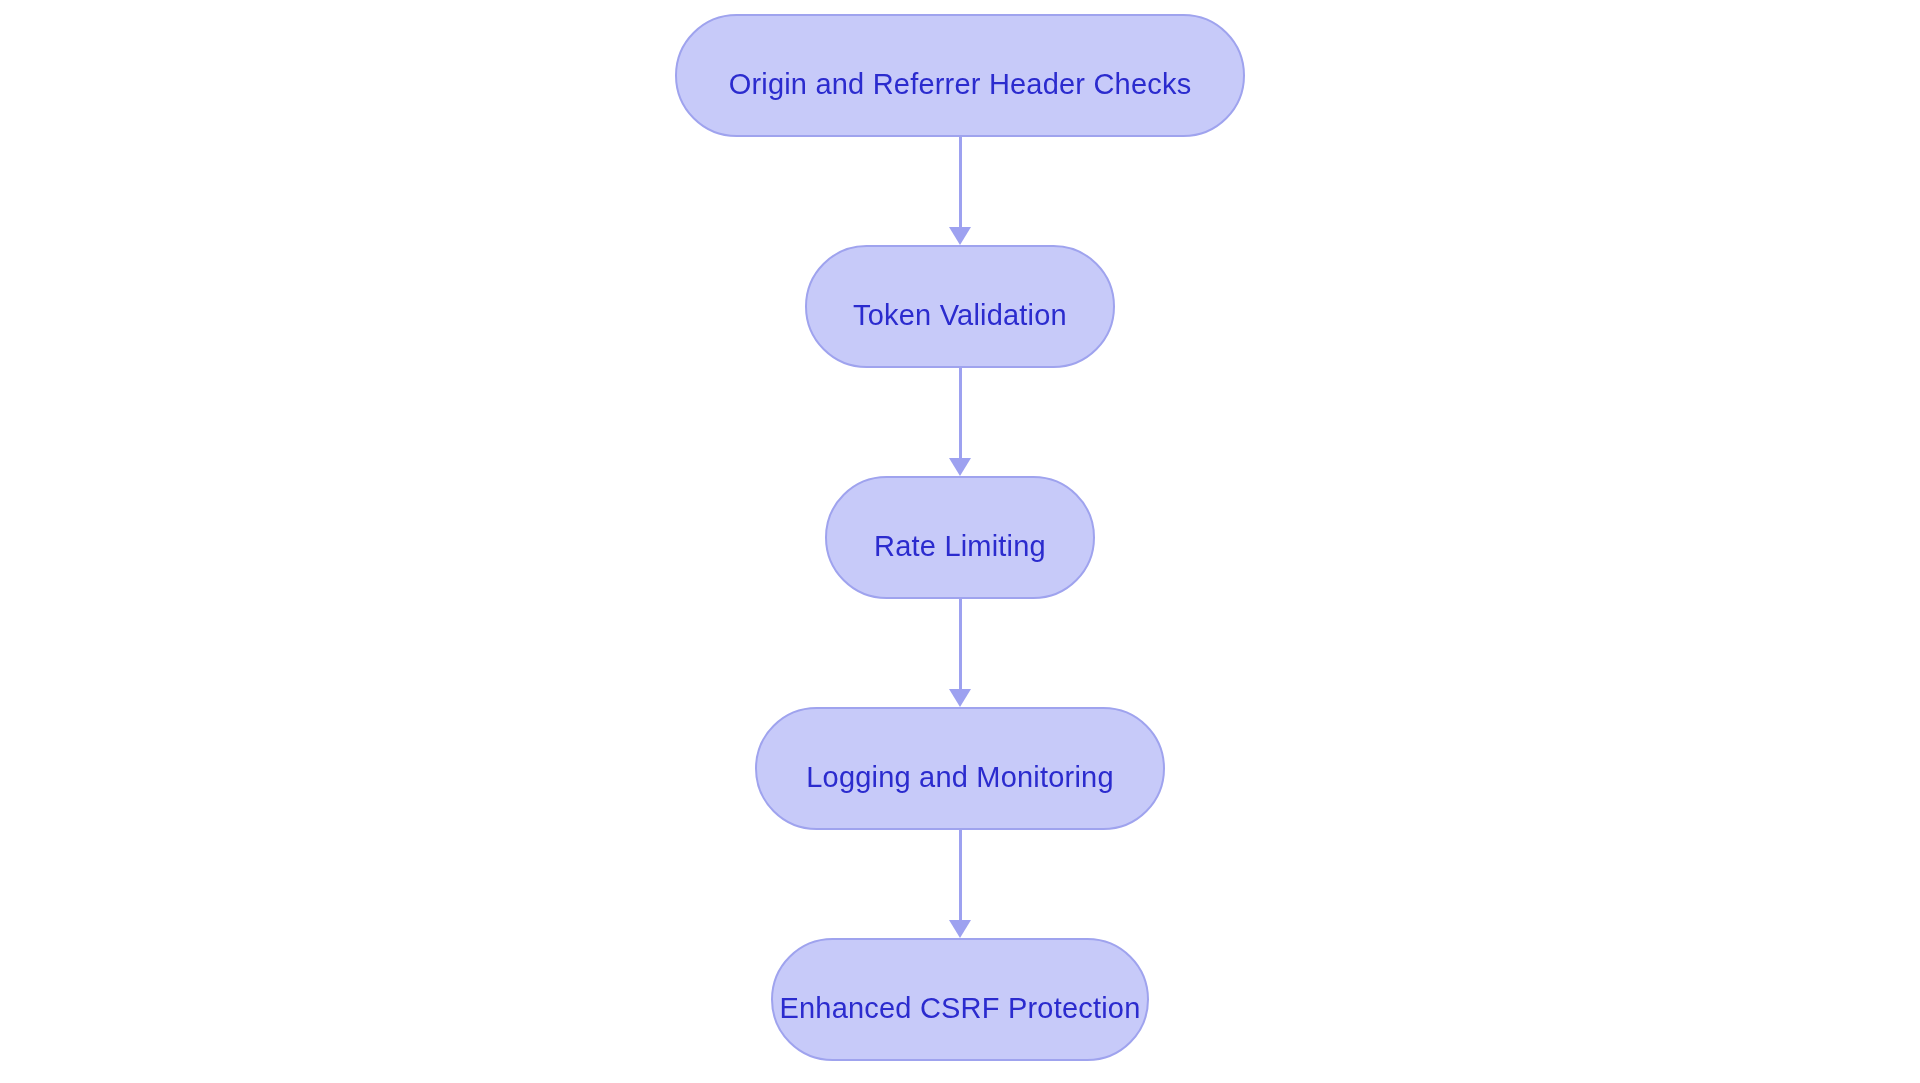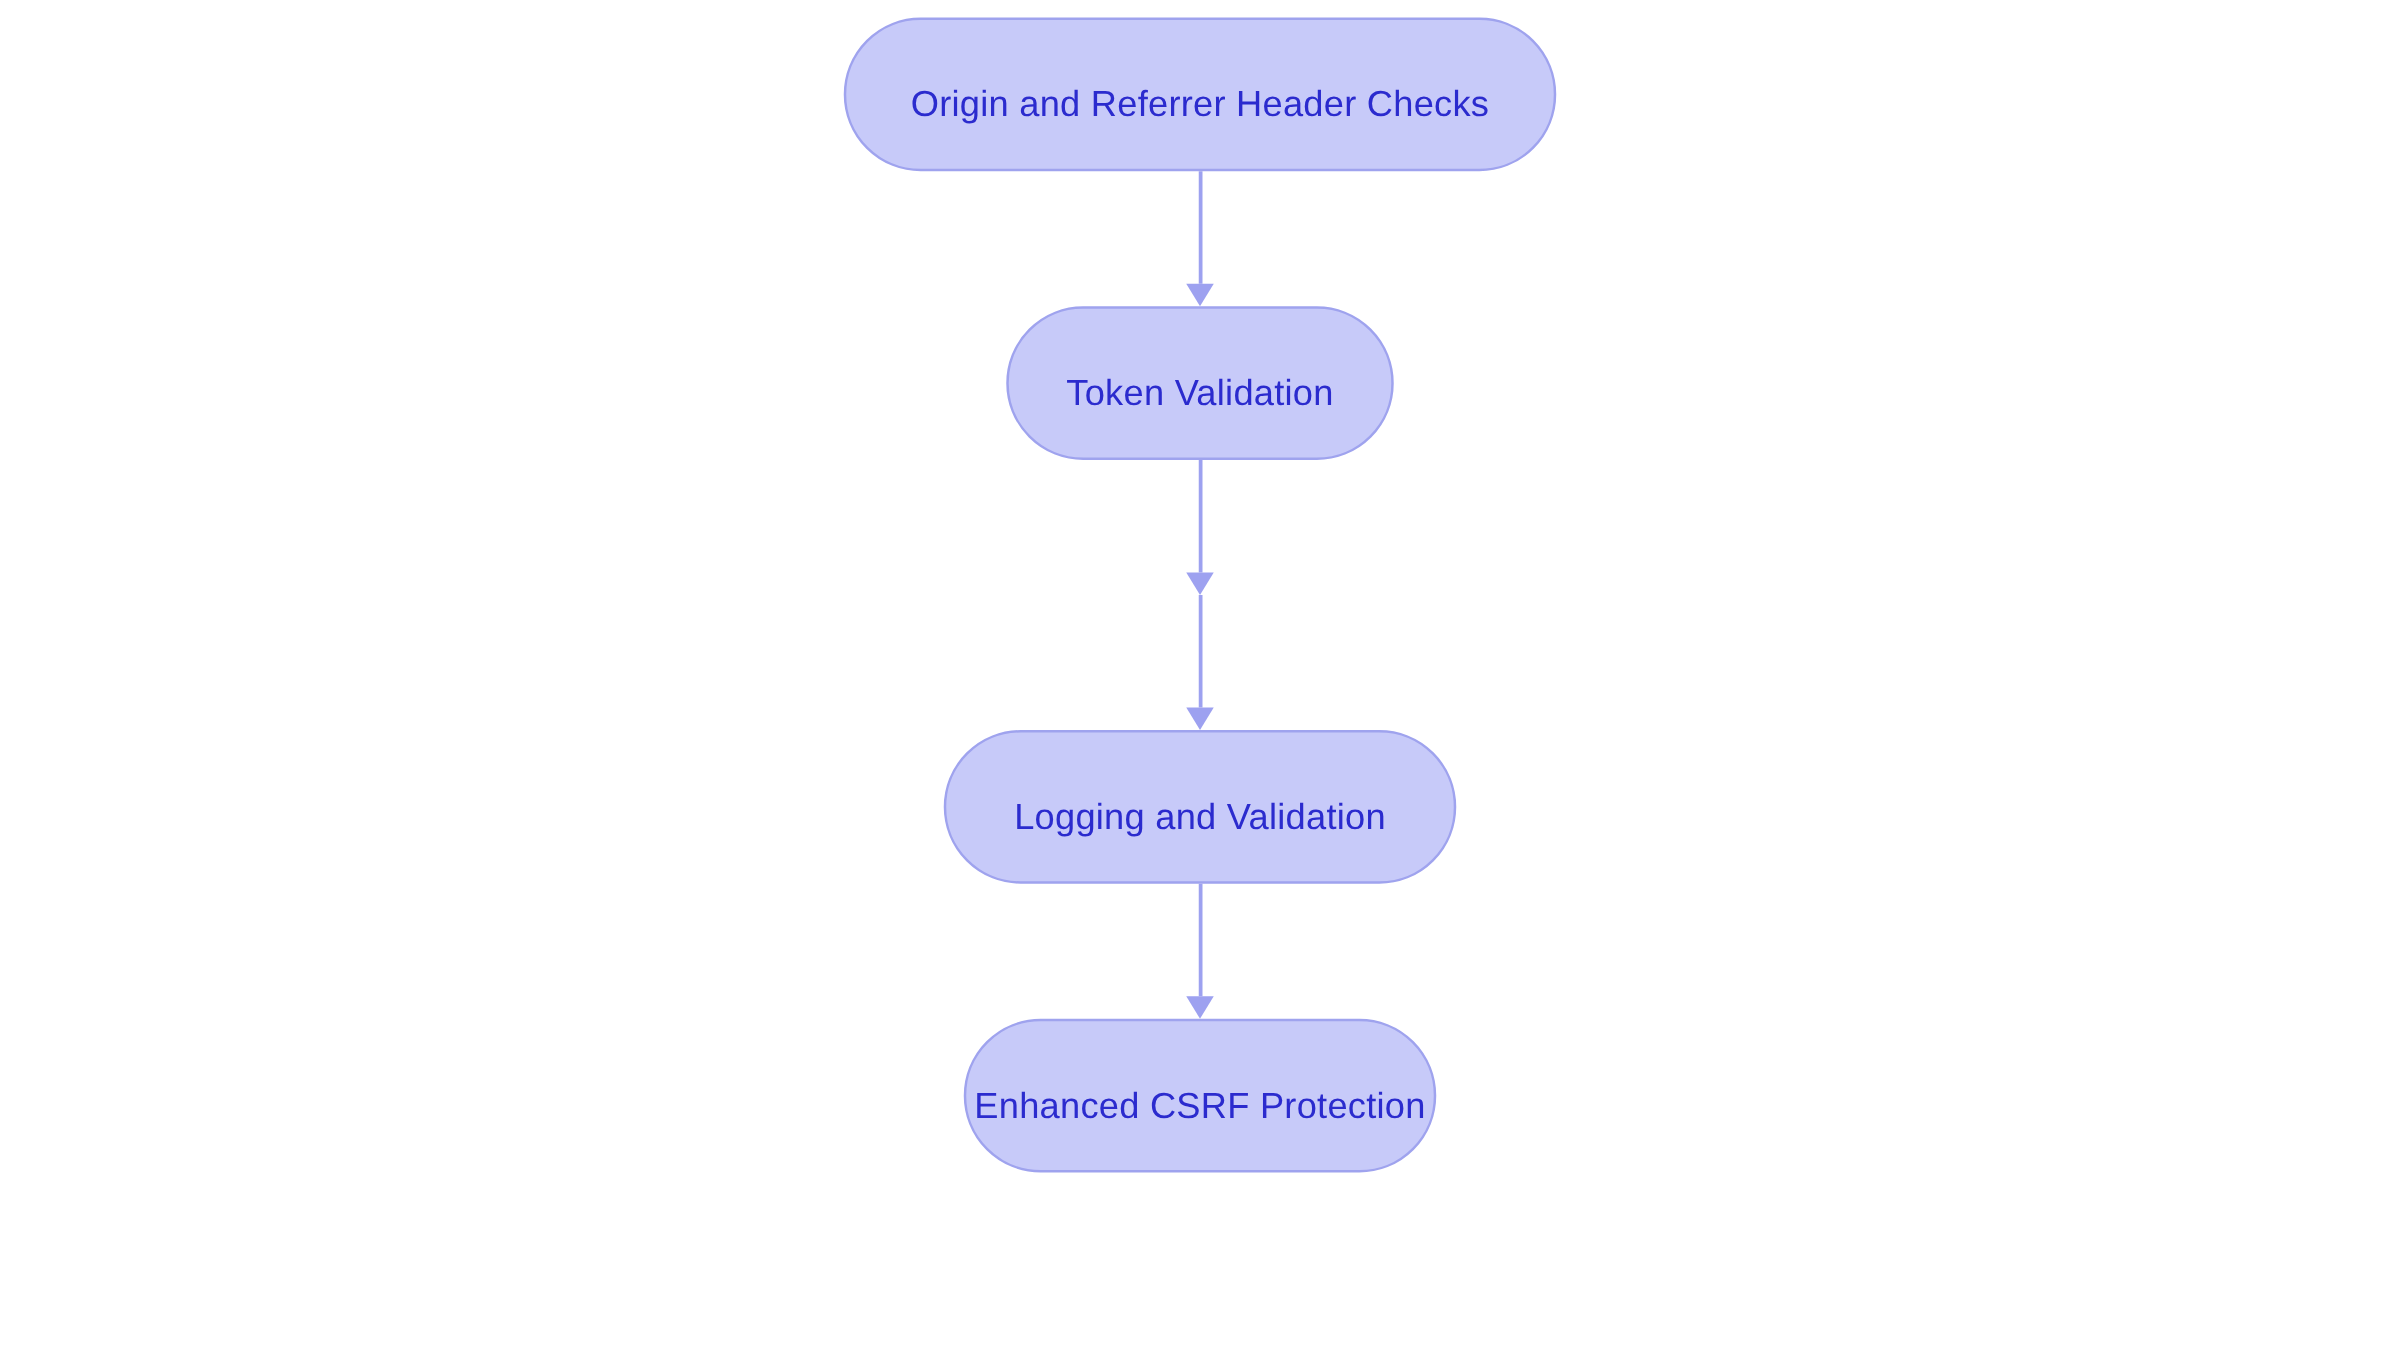--- a/index.html
+++ b/index.html
@@ -113,28 +113,31 @@
 
     <div class="node node-w2">
       <span class="node-label">Token Validation</span>
     </div>
 
     <div class="connector">
       <div class="conn-line"></div>
       <div class="conn-head"></div>
     </div>
 
+    <div class="node node-w3">
+      <span class="node-label">Rate Limiting</span>
+    </div>
 
     <div class="connector">
       <div class="conn-line"></div>
       <div class="conn-head"></div>
     </div>
 
     <div class="node node-w4">
-      <span class="node-label">Logging and Validation</span>
+      <span class="node-label">Logging and Monitoring</span>
     </div>
 
     <div class="connector">
       <div class="conn-line"></div>
       <div class="conn-head"></div>
     </div>
 
     <div class="node node-w5">
       <span class="node-label">Enhanced CSRF Protection</span>
     </div>

